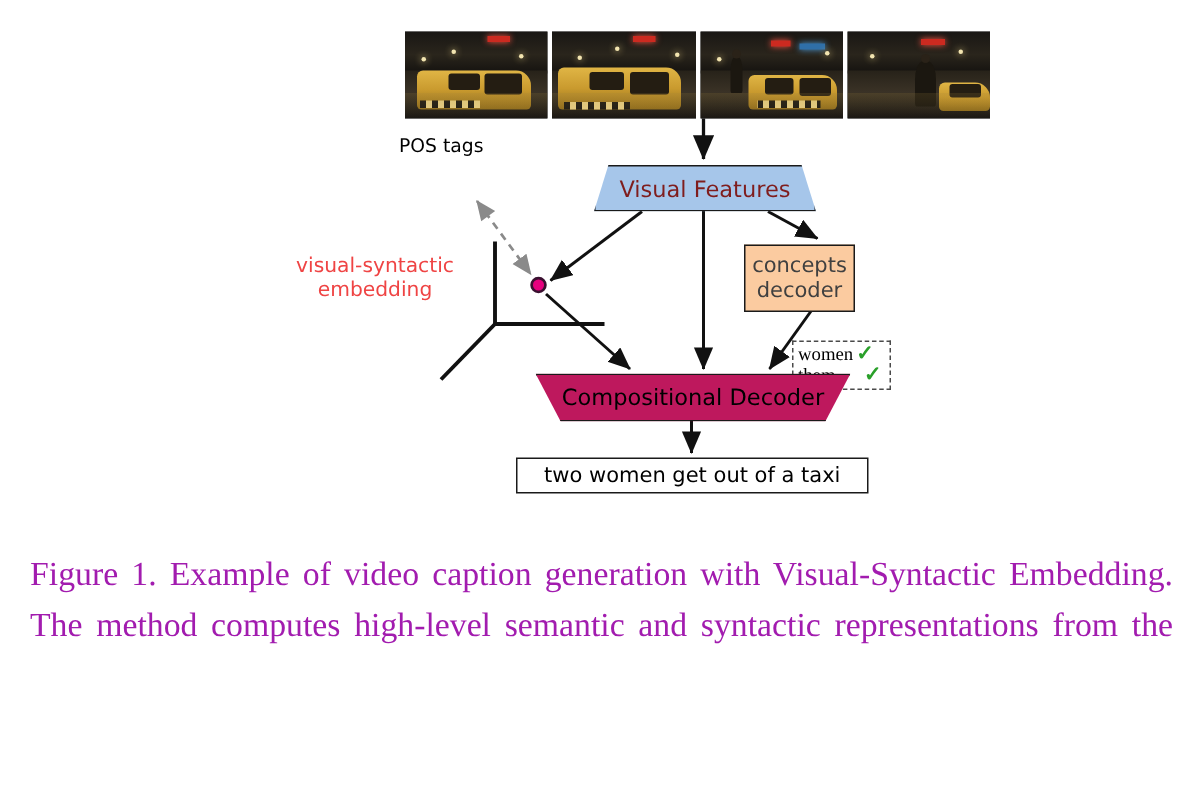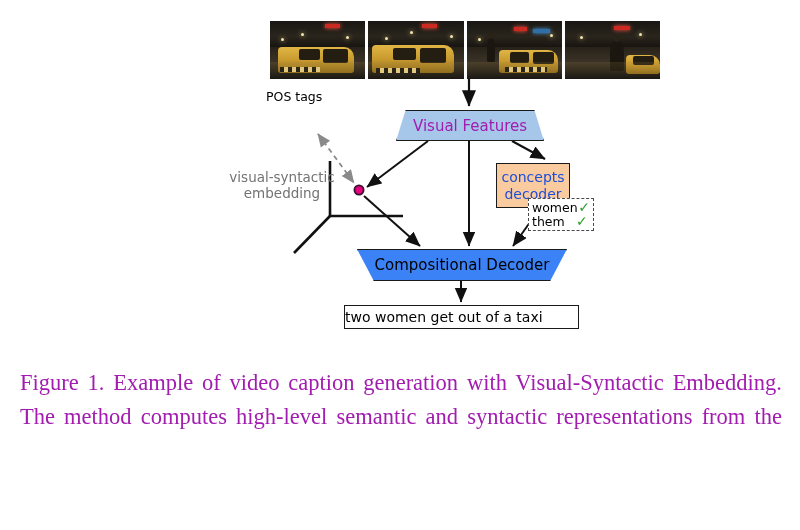--- a/index.html
+++ b/index.html
@@ -118,70 +118,71 @@
     justify-content: center;
   }
   #pos-tags-box .txt {
     font-size: 14.5px;
     color: #000;
     letter-spacing: 0.1px;
   }
 
   
   #vse-label {
-    left: 220px; top: 169px;
+    left: 188px; top: 169px;
     width: 124px;
     text-align: center;
-    color: #737373;
+    color: #ef4444;
     font-size: 13.5px;
     line-height: 16px;
     white-space: normal;
   }
 
   
   #visual-features {
     position: absolute;
     left: 396px; top: 110px;
     width: 146px; height: 29px;
     background: #a6c6ea;
     border: 1.4px solid #1a1a1a;
     clip-path: polygon(6.5% 0%, 93.5% 0%, 100% 100%, 0% 100%);
     display: flex;
     align-items: center;
     justify-content: center;
   }
   #visual-features .txt {
     font-size: 15px;
-    color: #a21caf;
+    color: #7f1d1d;
   }
 
   
   #concepts-detector {
     position: absolute;
     left: 496px; top: 163px;
     width: 72px; height: 43px;
     background: #fbcba0;
     border: 1.5px solid #1a1a1a;
     display: flex;
     flex-direction: column;
     align-items: center;
     justify-content: center;
     line-height: 17px;
   }
-  #concepts-detector .txt { font-size: 14px; color:#1d4ed8; }
+  #concepts-detector .txt { font-size: 14px; color:#404040; }
 
   
   #detected-concepts {
     position: absolute;
-    left: 528px; top: 198px;
+    left: 528px; top: 227px;
     width: 66px; height: 33px;
     border: 1.3px dashed #4a4a4a;
     background: #fff;
     padding: 1px 3px;
     box-sizing: border-box;
+    font-family: Liberation Serif, serif;
   }
   #detected-concepts .crow {
     display: flex;
     align-items: center;
     height: 14px;
     font-size: 12.5px;
     color: #000;
   }
   #detected-concepts .cname { min-width: 36px; }
   #detected-concepts .check {
@@ -190,39 +191,39 @@
     font-weight: bold;
     margin-left: 2px;
   }
   #detected-concepts .crow.r2 .check { margin-left: 8px; }
 
   
   #compositional-decoder {
     position: absolute;
     left: 357px; top: 249px;
     width: 208px; height: 30px;
-    background: #3b82f6;
+    background: #be185d;
     border: 1.5px solid #1a1a1a;
     clip-path: polygon(0% 0%, 100% 0%, 92% 100%, 8% 100%);
     display: flex;
     align-items: center;
     justify-content: center;
   }
   #compositional-decoder .txt { font-size: 15px; color:#000; }
 
   
   #output-sentence {
     position: absolute;
     left: 344px; top: 305px;
     width: 233px; height: 22px;
     border: 1.6px solid #1a1a1a;
     background: #fff;
     display: flex;
     align-items: center;
-    justify-content: flex-start;
+    justify-content: center;
   }
   #output-sentence .txt { font-size: 14px; color:#000; }
 
   
   #arrows {
     position: absolute;
     left: 0; top: 0;
     width: 800px; height: 340px;
     pointer-events: none;
   }

